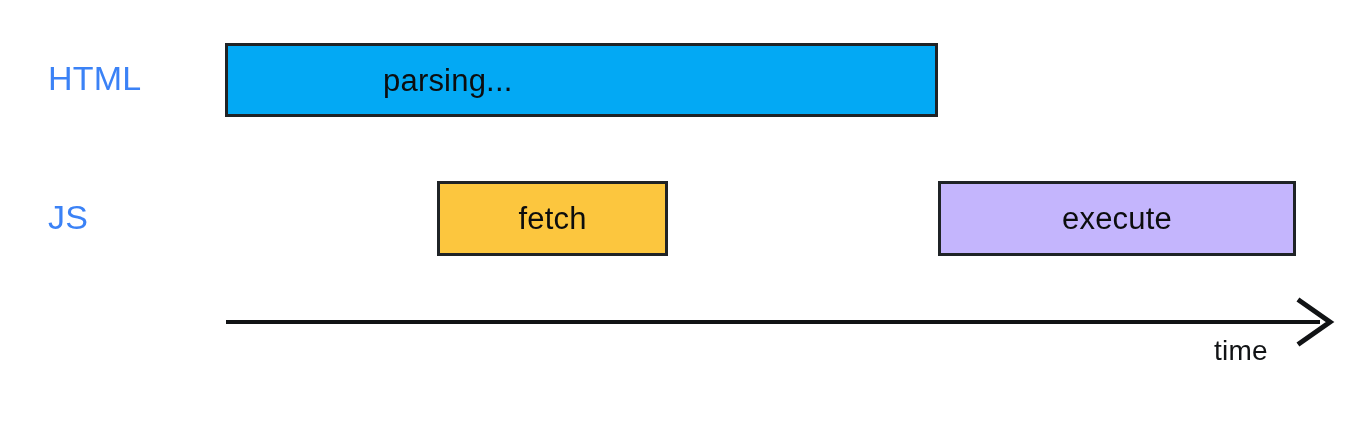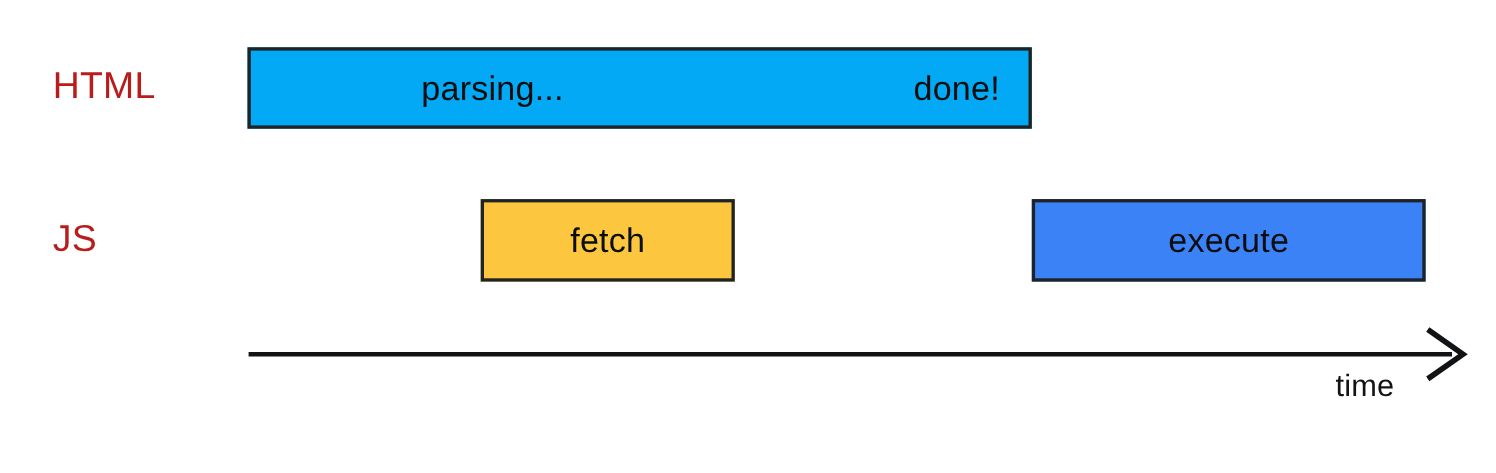--- a/index.html
+++ b/index.html
@@ -18,21 +18,21 @@
     height: 430px;
     background: #ffffff;
     overflow: hidden;
   }
 
   
   .row-label {
     position: absolute;
     font-size: 34px;
     font-weight: 400;
-    color: #b91c1c;
+    color: #3b82f6;
     letter-spacing: 0.2px;
     line-height: 1;
     white-space: nowrap;
   }
   #label-html { left: 48px; top: 61px; }
   #label-js   { left: 48px; top: 200px; text-align: center; }
 
   
   .bar {
     position: absolute;
@@ -70,21 +70,21 @@
     background: #fcc63e;
     justify-content: center;
   }
 
   
   #bar-execute {
     left: 938px;
     top: 181px;
     width: 358px;
     height: 75px;
-    background: #3b82f6;
+    background: #c4b5fd;
     justify-content: center;
   }
 
   
   #time-axis {
     position: absolute;
     left: 220px;
     top: 295px;
     width: 1120px;
     height: 60px;
@@ -104,21 +104,20 @@
 </style>
 </head>
 <body>
 
 <div id="canvas">
 
   <div class="row-label" id="label-html">HTML</div>
 
   <div class="bar" id="bar-parsing">
     <span class="bar-text">parsing...</span>
-    <span class="bar-text">done!</span>
   </div>
 
   <div class="row-label" id="label-js">JS</div>
 
   <div class="bar" id="bar-fetch">
     <span class="bar-text">fetch</span>
   </div>
 
   <div class="bar" id="bar-execute">
     <span class="bar-text">execute</span>

